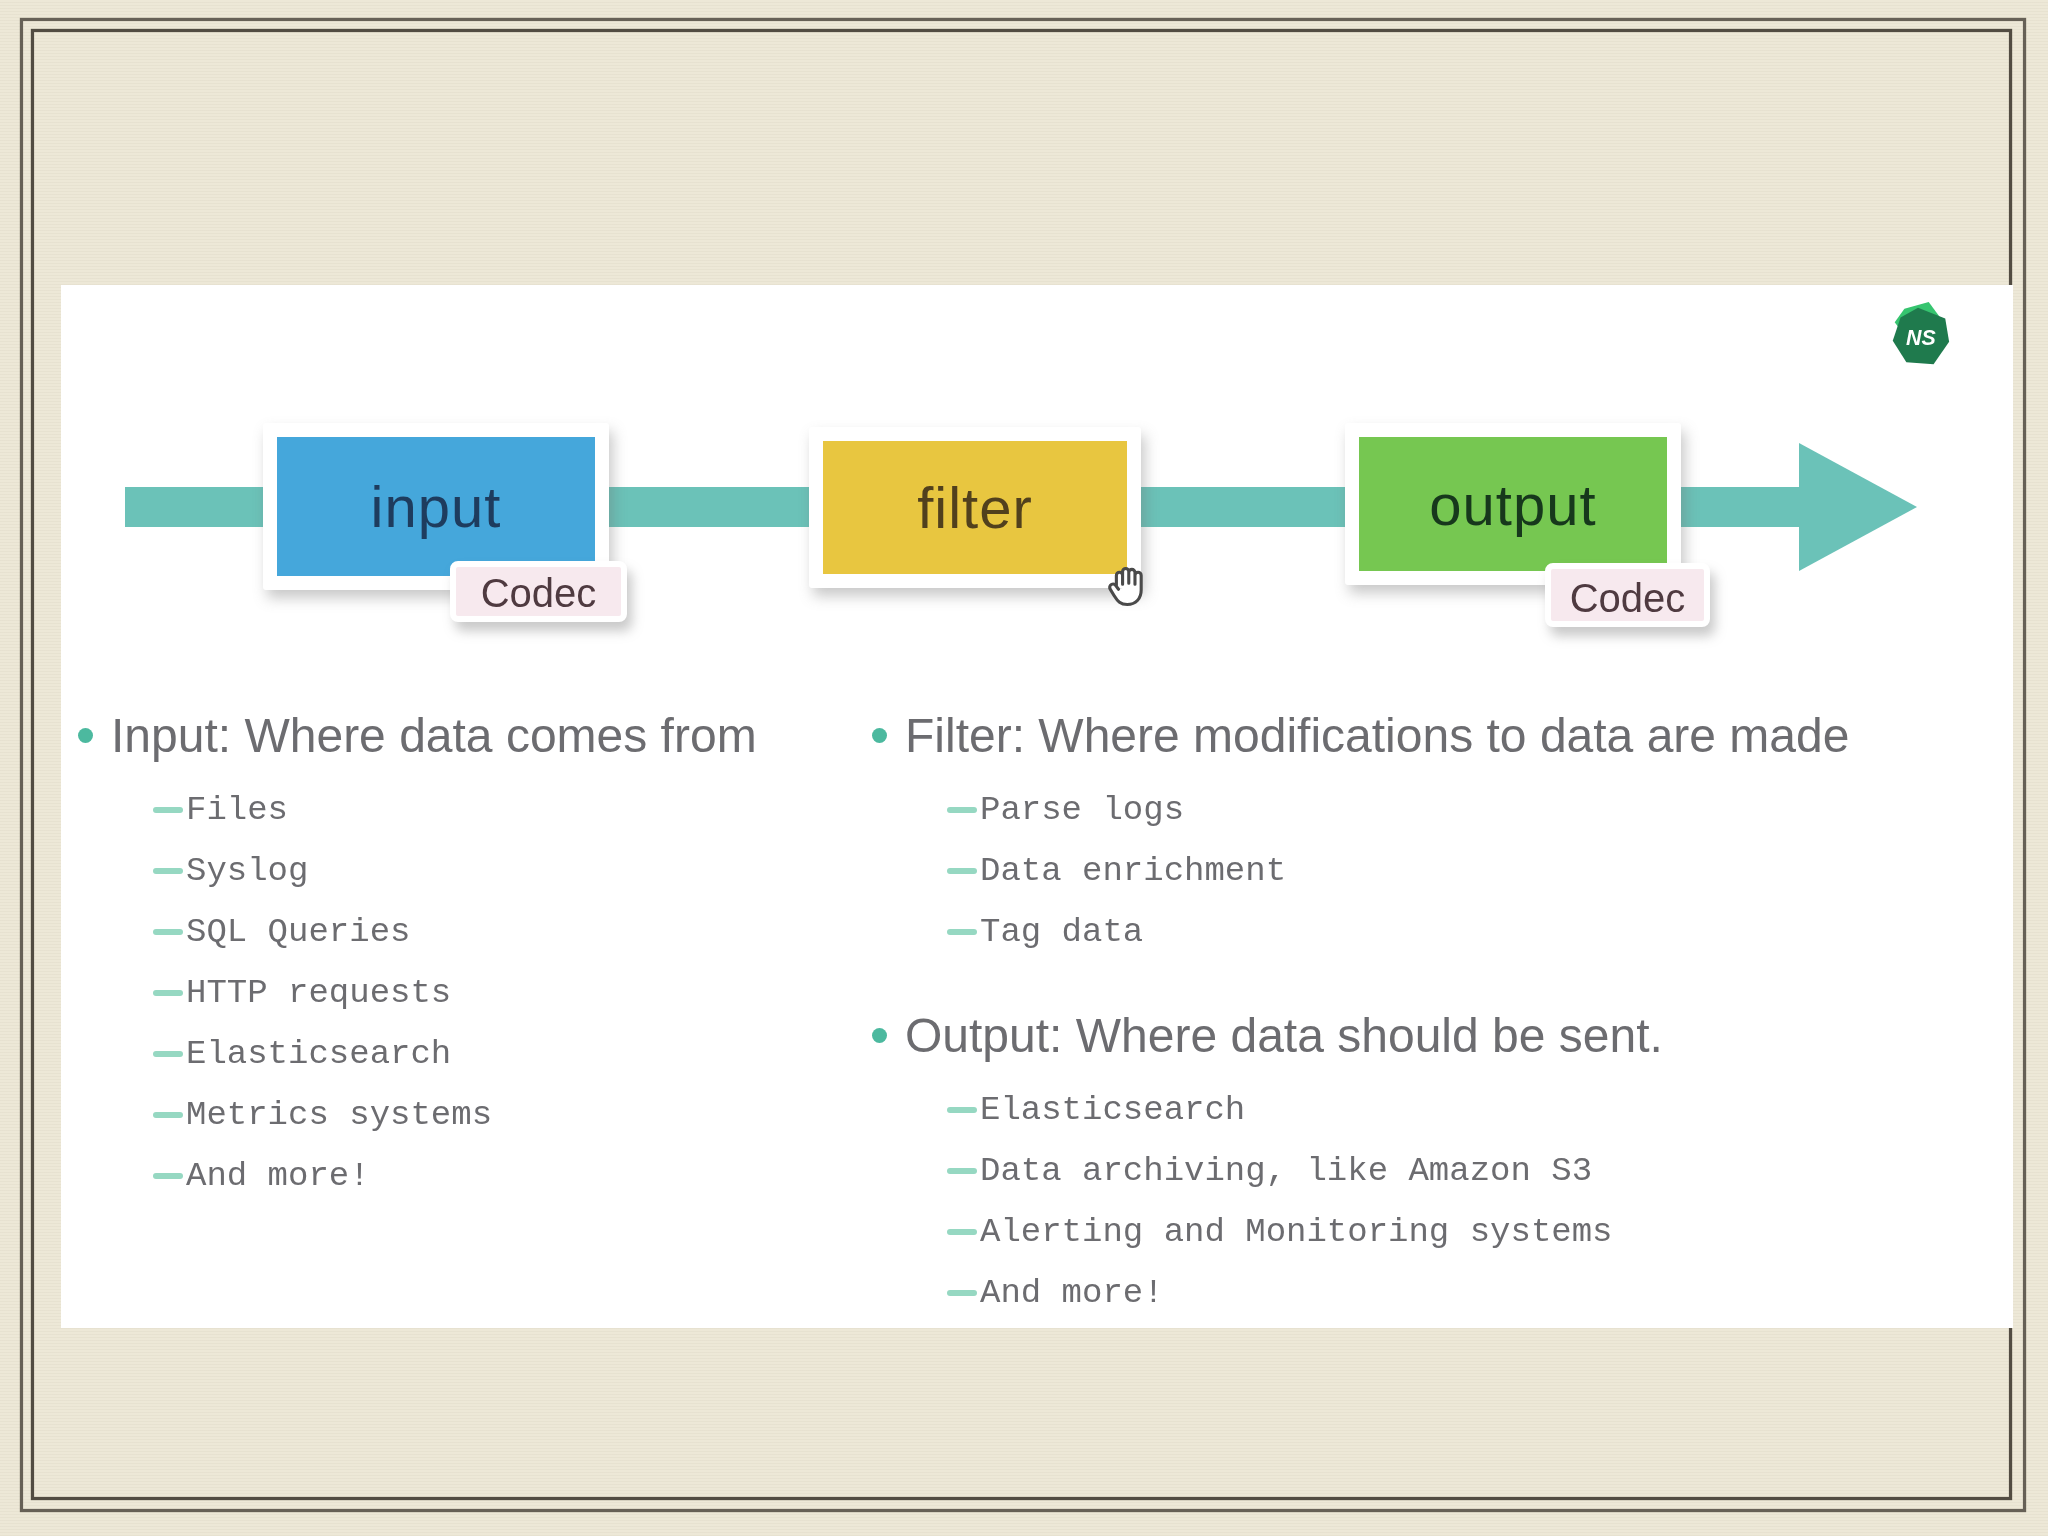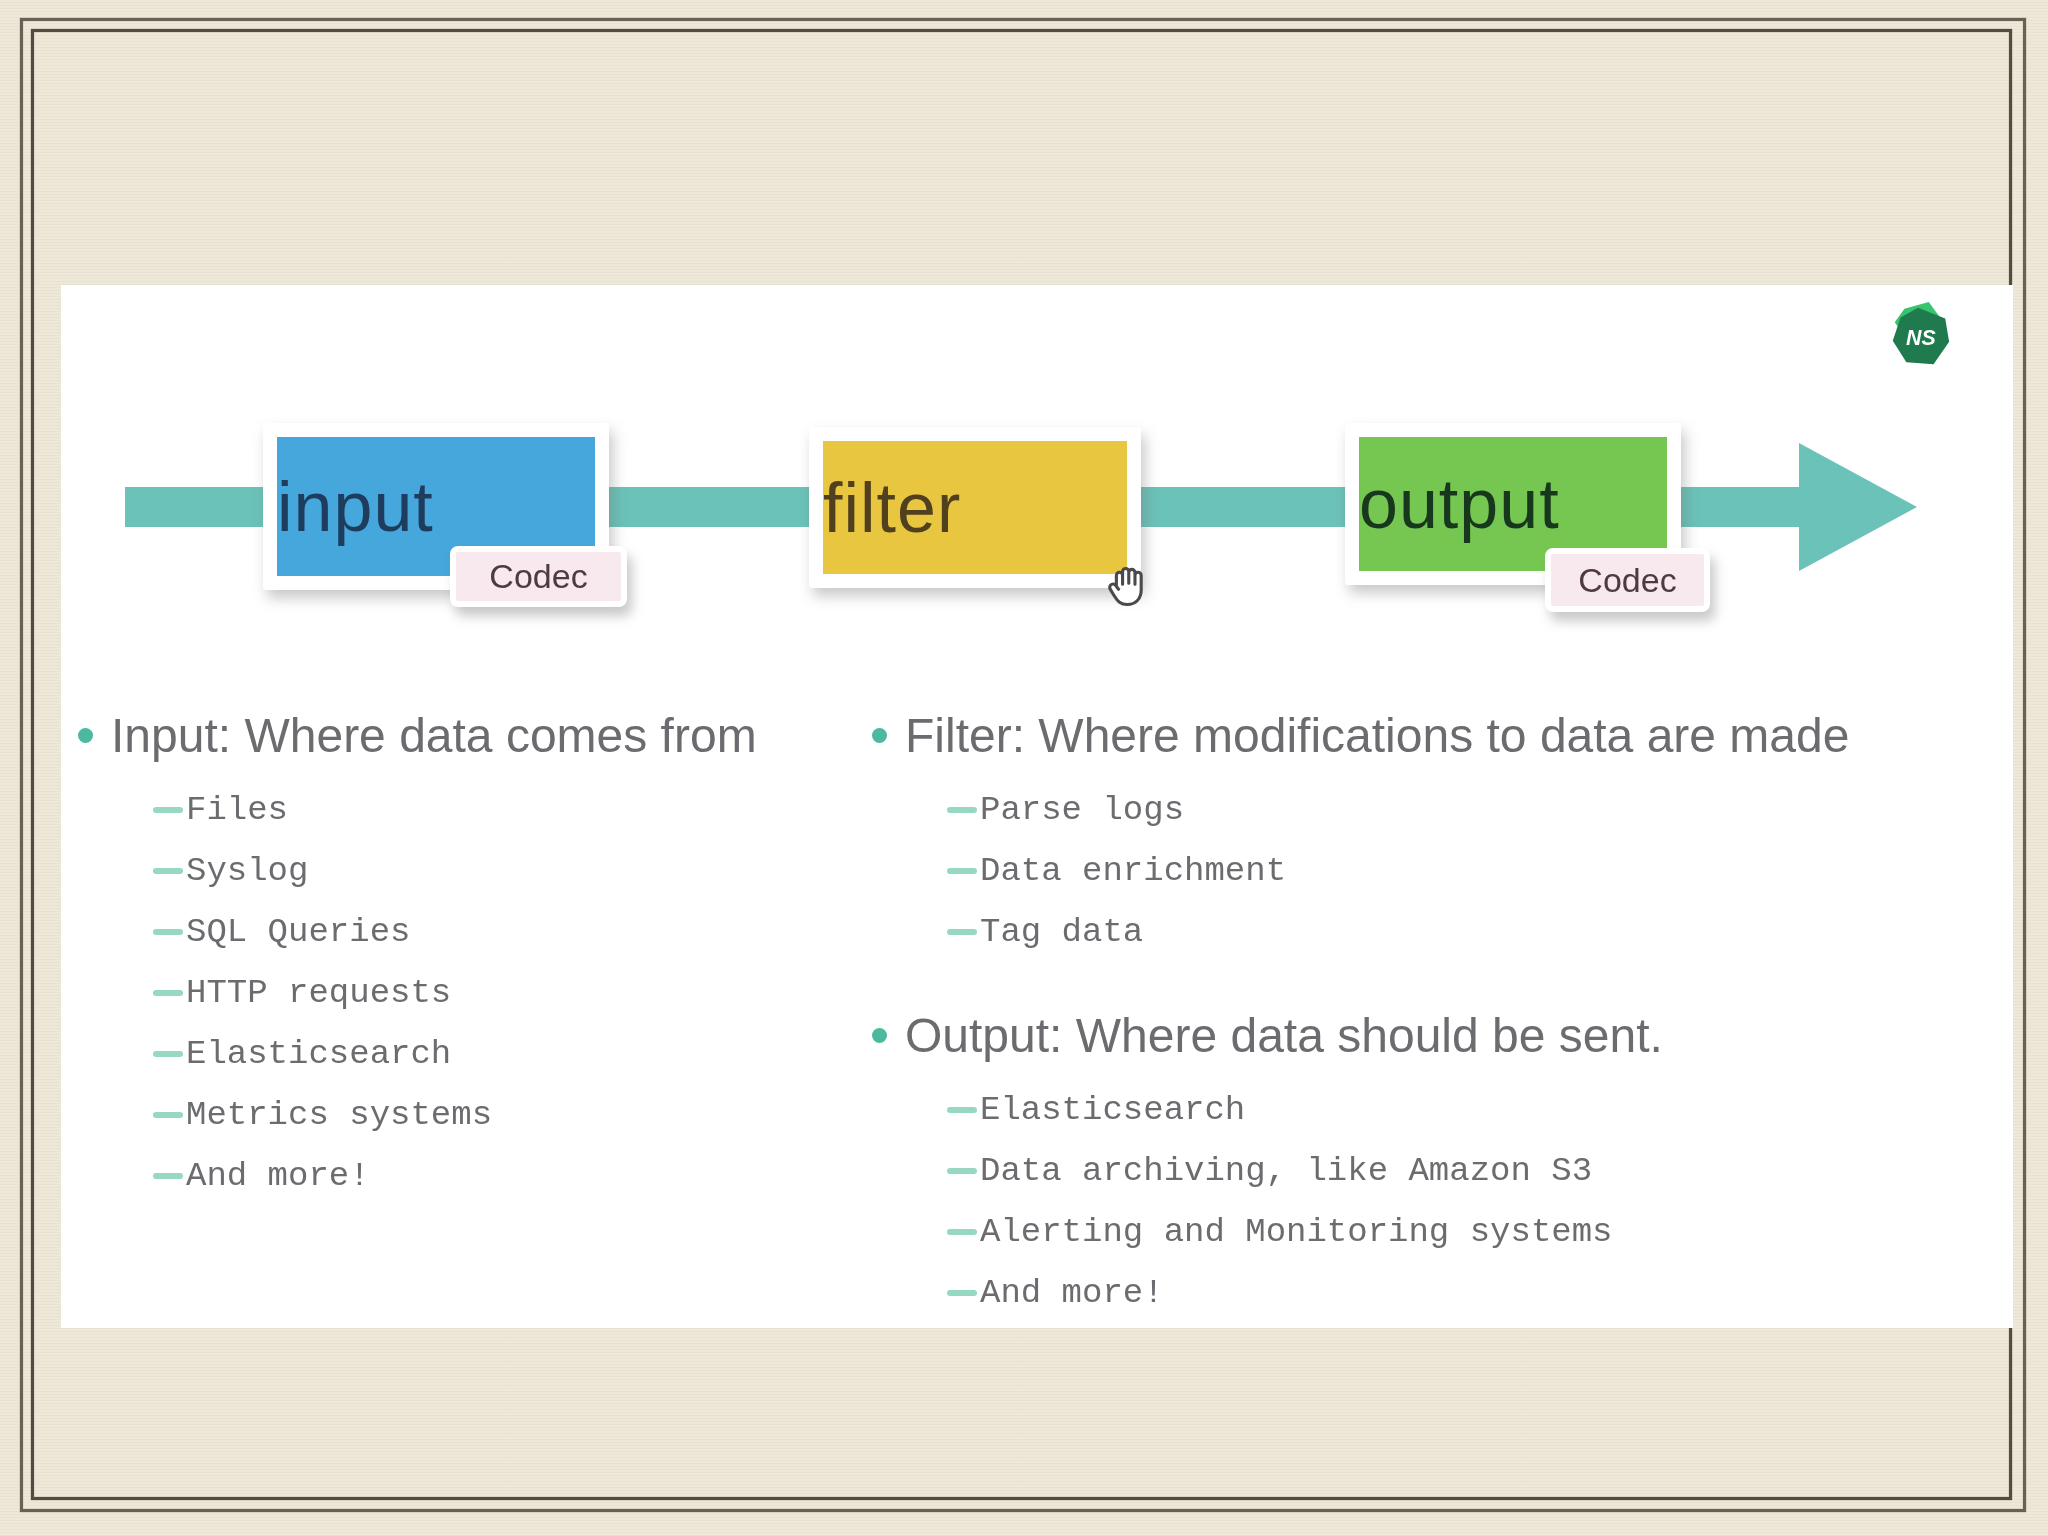--- a/index.html
+++ b/index.html
@@ -36,33 +36,33 @@
     background:var(--arrow,#6BC2B8);z-index:1;
   }
   .arrow-head{
     position:absolute;left:1738px;top:158px;width:0;height:0;z-index:1;
     border-top:64px solid transparent;border-bottom:64px solid transparent;
     border-left:118px solid var(--arrow,#6BC2B8);
   }
   .node{
     position:absolute;z-index:2;box-sizing:border-box;
     border:14px solid #fff;border-radius:3px;
-    display:flex;align-items:center;
-    font-size:70px;letter-spacing:1px;
+    display:flex;align-items:center;justify-content:center;
+    font-size:58px;letter-spacing:1px;
     box-shadow:4px 8px 14px rgba(110,110,110,.38);
   }
   .node-input {left:202px;top:138px;width:346px;height:167px;background:var(--input-fill,#45A7DB);color:var(--input-text,#1E3C5E);}
   .node-filter {left:748px;top:142px;width:332px;height:161px;background:var(--filter-fill,#E8C640);color:var(--filter-text,#51401D);}
   .node-output {left:1284px;top:138px;width:336px;height:162px;background:var(--output-fill,#76C751);color:var(--output-text,#17381C);}
   .codec{
     position:absolute;z-index:3;box-sizing:border-box;
     border:6px solid #fff;border-radius:8px;
     background:var(--codec-bg,#F7E9EE);color:var(--codec-text,#4F3A40);
-    display:flex;align-items:center;justify-content:center;
-    font-size:34px;box-shadow:5px 9px 12px rgba(120,120,120,.40);
+    display:flex;align-items:flex-end;justify-content:center;
+    font-size:40px;box-shadow:5px 9px 12px rgba(120,120,120,.40);margin-top:15px;
   }
   .codec-1{left:389px;top:261px;width:177px;height:61px;}
   .codec-2{left:1484px;top:263px;width:165px;height:64px;}
   
   .logo{position:absolute;left:1824px;top:13px;width:68px;height:74px;z-index:2;}
   
   .cursor{position:absolute;left:1036px;top:272px;width:62px;height:62px;z-index:6;}
   
   .col{position:absolute;color:var(--text,#6C6C70);}
   .col-input{left:17px;top:420px;width:790px;}

